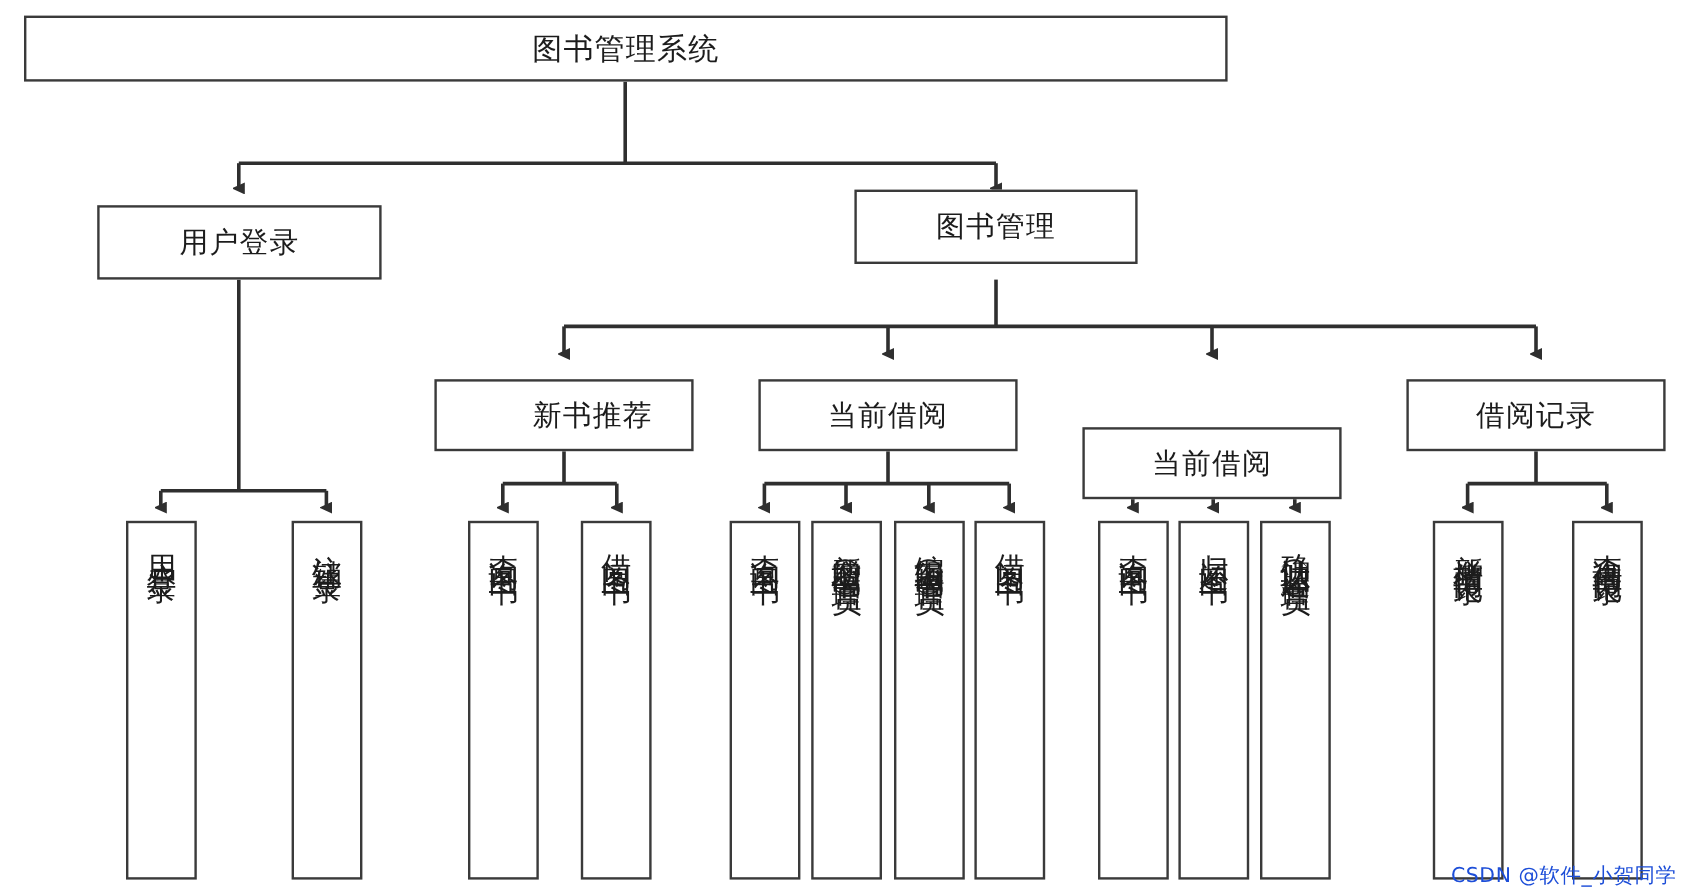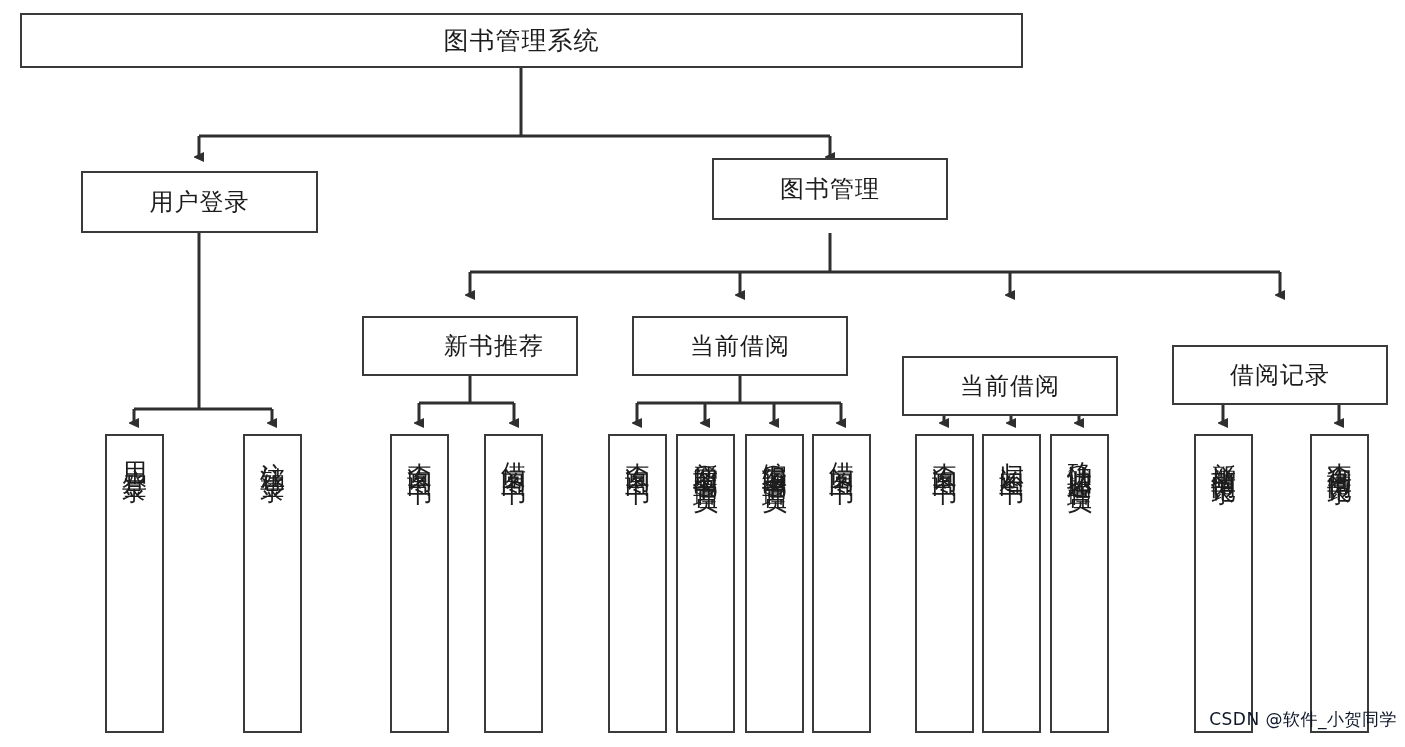--- a/index.html
+++ b/index.html
@@ -61,23 +61,23 @@
     line-height: 1.0;
     letter-spacing: 6px;
     white-space: nowrap;
   }
   .node.vert.tall .label {
     letter-spacing: 4px;
   }
   #watermark {
     position: absolute;
     right: 8px;
-    bottom: 16px;
+    bottom: 6px;
     font-size: 17px;
-    color: #0f172a;
+    color: #1d4ed8;
     letter-spacing: 0.5px;
     white-space: nowrap;
     font-family: "DejaVu Sans", "Liberation Sans", sans-serif;
   }
 </style>
 </head>
 <body>
 
 <div id="canvas">
 
@@ -150,21 +150,21 @@
   </div>
 
   <div class="node horiz" style="left:632px; top:316px; width:216px; height:60px;">
     <span class="label">当前借阅</span>
   </div>
 
   <div class="node horiz" style="left:902px; top:316px; width:216px; height:60px;margin-top:40px;">
     <span class="label">当前借阅</span>
   </div>
 
-  <div class="node horiz" style="left:1172px; top:316px; width:216px; height:60px;margin-top:29px;">
+  <div class="node horiz" style="left:1172px; top:316px; width:216px; height:60px;">
     <span class="label">借阅记录</span>
   </div>
 
   <div class="node vert" style="left:105px; top:434px; width:59px; height:299px;">
     <span class="label">用户登录</span>
   </div>
 
   <div class="node vert" style="left:243px; top:434px; width:59px; height:299px;">
     <span class="label">注销登录</span>
   </div>

